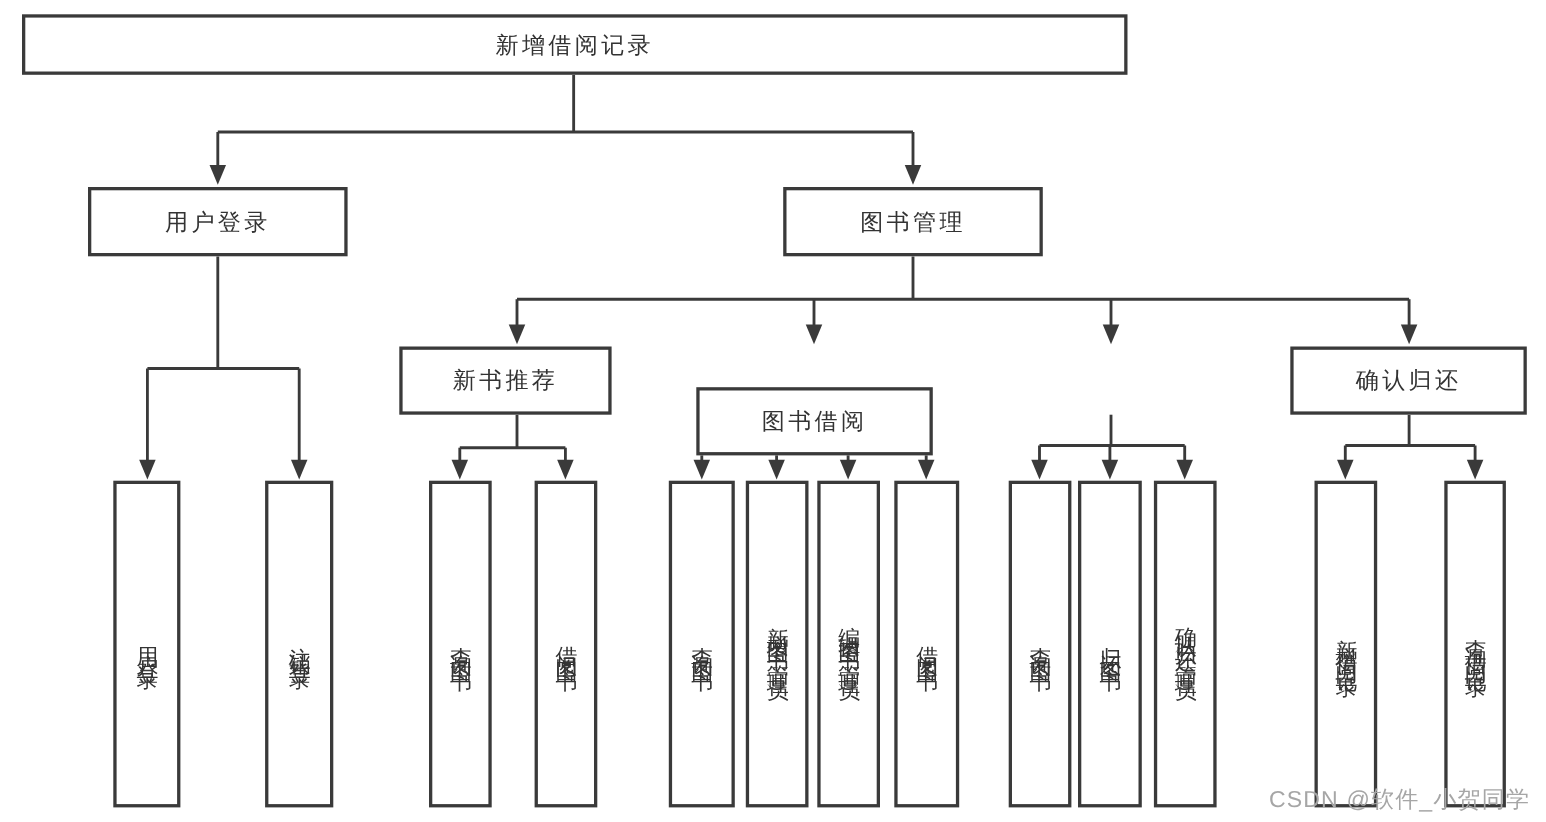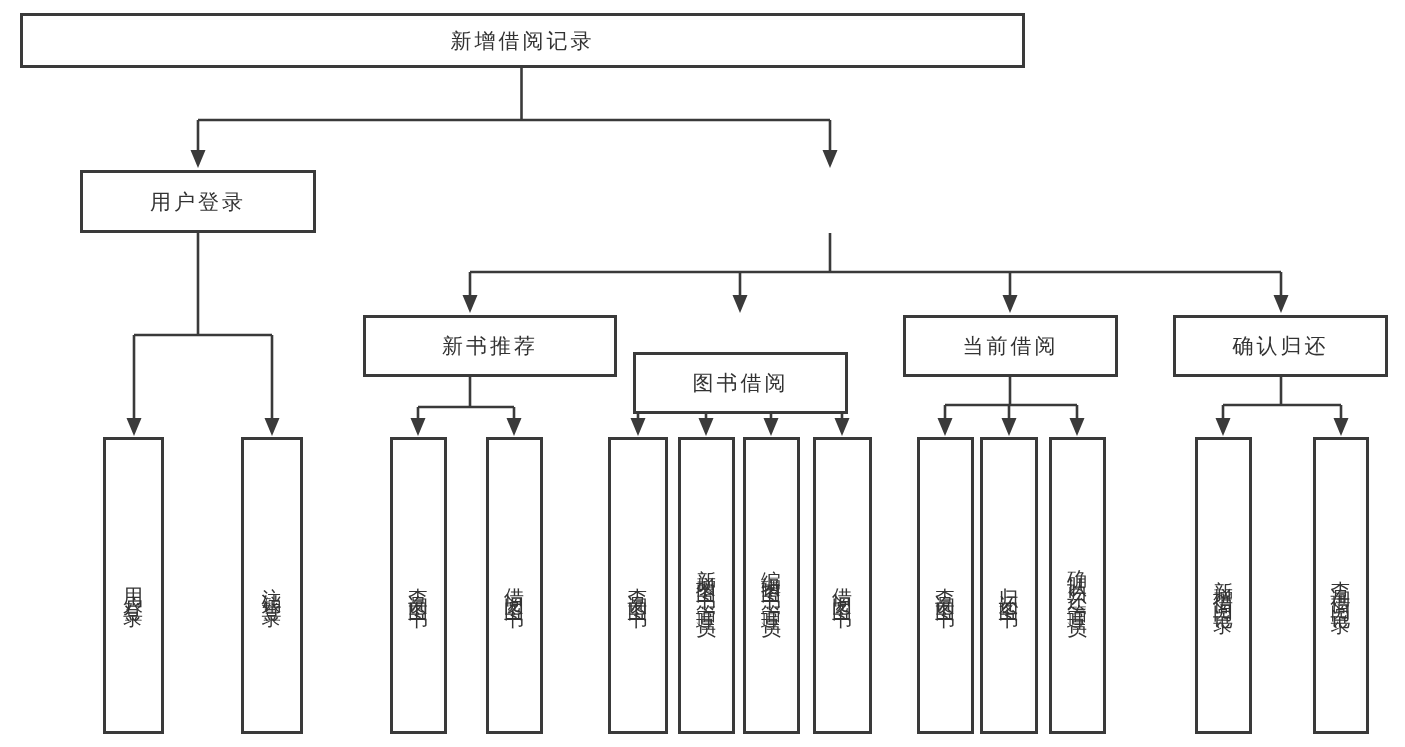--- a/index.html
+++ b/index.html
@@ -132,30 +132,30 @@
     </g>
   </svg>
 
   <div class="node hbox" style="left:20px; top:13px; width:1005px; height:55px;">
     <span>新增借阅记录</span>
   </div>
 
   <div class="node hbox" style="left:80px; top:170px; width:236px; height:63px;">
     <span>用户登录</span>
   </div>
-
-  <div class="node hbox" style="left:363px; top:315px; width:254px; height:62px;">
+  <div class="node hbox" style="left:712px; top:170px; width:236px; height:63px;">
+    <span>图书管理</span>
+  </div>
+
+  <div class="node hbox" style="left:363px; top:315px; width:193px; height:62px;">
     <span>新书推荐</span>
   </div>
   <div class="node hbox" style="left:633px; top:315px; width:215px; height:62px;margin-top:37px;">
     <span>图书借阅</span>
   </div>
-  <div class="node hbox" style="left:903px; top:315px; width:215px; height:62px;">
-    <span>当前借阅</span>
-  </div>
   <div class="node hbox" style="left:1173px; top:315px; width:215px; height:62px;">
     <span>确认归还</span>
   </div>
 
   <div class="node vbox" style="left:103px; top:437px; width:61px; height:297px;">
     <span>用户登录</span>
   </div>
   <div class="node vbox" style="left:241px; top:437px; width:62px; height:297px;">
     <span>注销登录</span>
   </div>
@@ -190,14 +190,15 @@
     <span>确认归还（管理员）</span>
   </div>
 
   <div class="node vbox" style="left:1195px; top:437px; width:57px; height:297px;">
     <span>新增借阅记录</span>
   </div>
   <div class="node vbox" style="left:1313px; top:437px; width:56px; height:297px;">
     <span>查询借阅记录</span>
   </div>
 
+  <div class="watermark">CSDN @软件_小贺同学</div>
 
 </div>
 
 </body></html>

